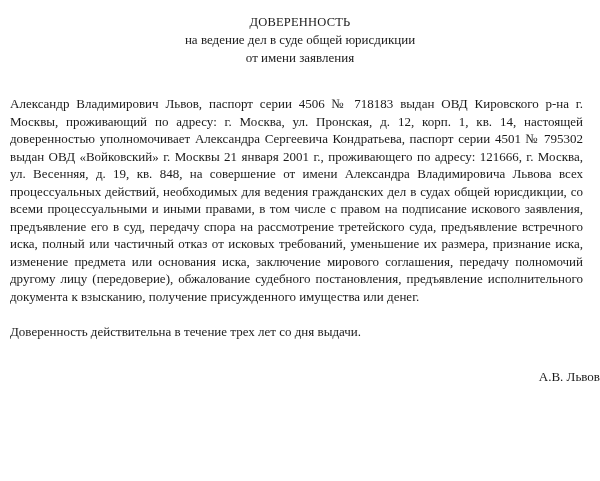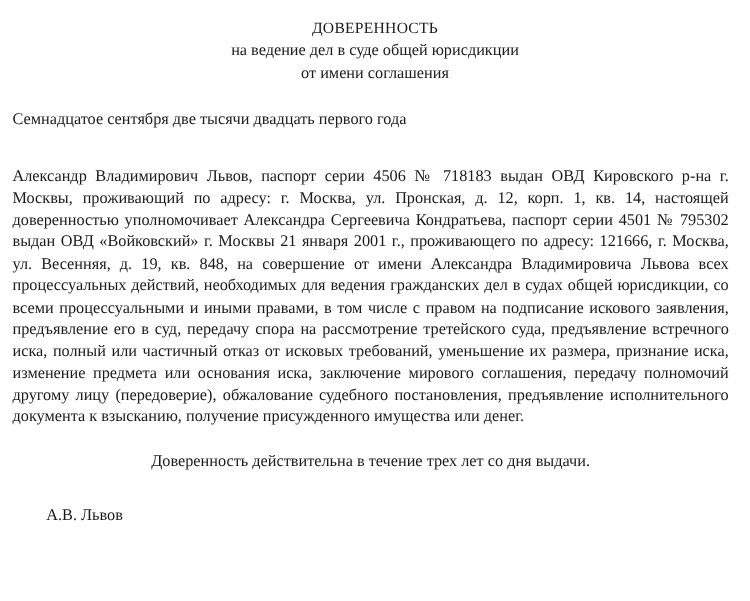--- a/index.html
+++ b/index.html
@@ -84,48 +84,47 @@
   .validity {
     margin-top: 18px;
     padding-left: 10px;
     padding-right: 17px;
   }
 
   .validity .para {
     font-size: 13px;
     line-height: 17.5px;
     margin: 0;
-    text-align: center;
+    text-align: left;
   }
 
   
   .signature-block {
     margin-top: 26px;
-    margin-left: 37px;
+    text-align: right;
   }
 
   .signature-block .signer {
     font-size: 13px;
     line-height: 17.5px;
     white-space: nowrap;
   }
 </style>
 </head>
 <body>
 
 <div class="page">
 
   <div class="doc-heading">
     <span class="title-main">ДОВЕРЕННОСТЬ</span>
     <span class="title-sub">на ведение дел в суде общей юрисдикции</span>
-    <span class="title-sub">от имени соглашения</span>
+    <span class="title-sub">от имени заявления</span>
   </div>
 
   <div class="dateplace">
-    <span class="line">Семнадцатое сентября две тысячи двадцать первого года</span>
   </div>
 
   <div class="body-block">
     <p class="para">Александр Владимирович Львов, паспорт серии 4506 № 718183 выдан ОВД Кировского р-на г. Москвы, проживающий по адресу: г. Москва, ул. Пронская, д. 12, корп. 1, кв. 14, настоящей доверенностью уполномочивает Александра Сергеевича Кондратьева, паспорт серии 4501 № 795302 выдан ОВД «Войковский» г. Москвы 21 января 2001 г., проживающего по адресу: 121666, г. Москва, ул. Весенняя, д. 19, кв. 848, на совершение от имени Александра Владимировича Львова всех процессуальных действий, необходимых для ведения гражданских дел в судах общей юрисдикции, со всеми процессуальными и иными правами, в том числе с правом на подписание искового заявления, предъявление его в суд, передачу спора на рассмотрение третейского суда, предъявление встречного иска, полный или частичный отказ от исковых требований, уменьшение их размера, признание иска, изменение предмета или основания иска, заключение мирового соглашения, передачу полномочий другому лицу (передоверие), обжалование судебного постановления, предъявление исполнительного документа к взысканию, получение присужденного имущества или денег.</p>
   </div>
 
   <div class="validity">
     <p class="para">Доверенность действительна в течение трех лет со дня выдачи.</p>
   </div>
 

